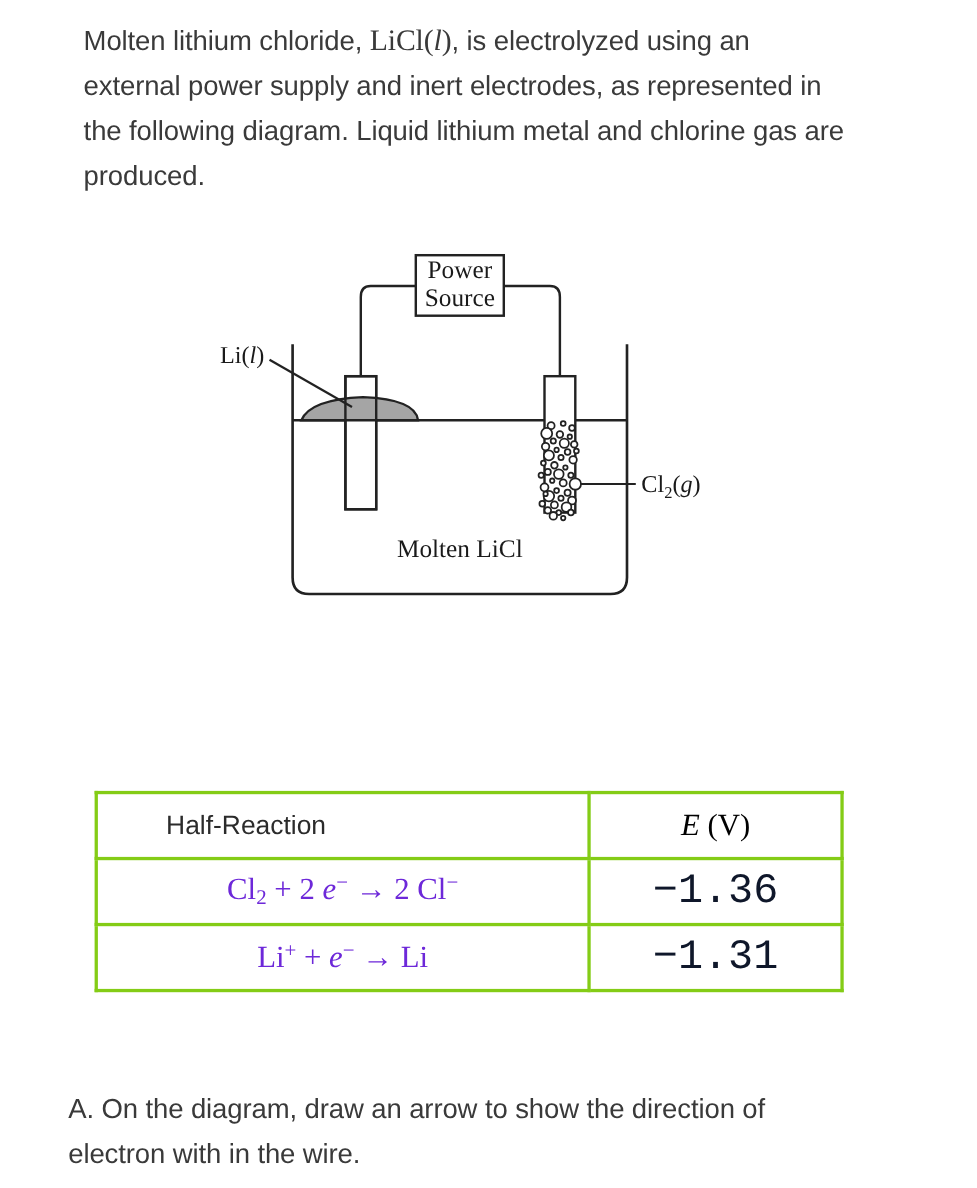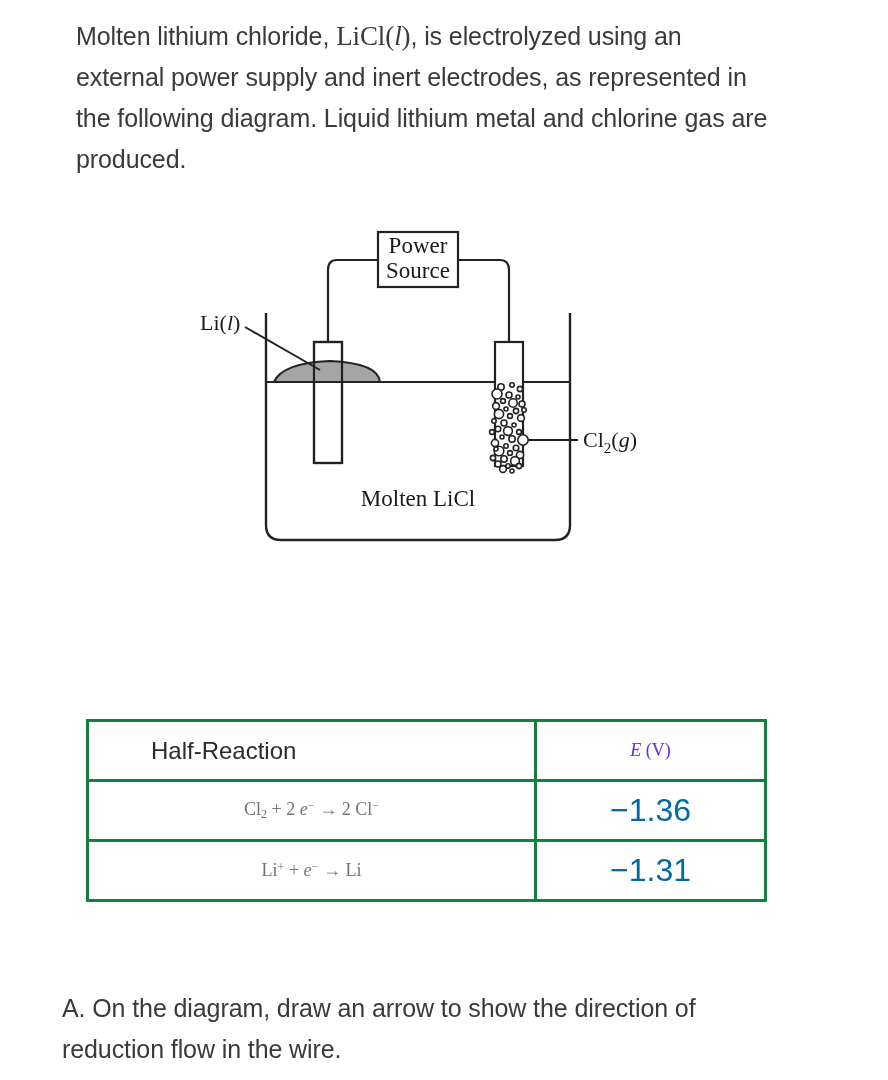--- a/index.html
+++ b/index.html
@@ -63,57 +63,57 @@
   
   #half-reaction-table {
     position: absolute;
     left: 86px;
     top: 719px;
     width: 672px;
     border-collapse: collapse;
     table-layout: fixed;
   }
   #half-reaction-table td {
-    border: 3px solid #15803d;
+    border: 3px solid #84cc16;
     padding: 0;
     height: 57px;
     vertical-align: middle;
     text-align: center;
     background: #ffffff;
   }
   #half-reaction-table .col-rx { width: 445px; }
   #half-reaction-table .col-e  { width: 227px; }
 
   .th-label {
     font-family: "Liberation Sans", sans-serif;
     font-size: 24px;
     color: #2b2b2b;
     display: block;
     text-align: left;
     padding-left: 62px;
   }
   .th-e {
     font-family: "Liberation Serif", serif;
-    font-size: 18px;
-    color: #6d28d9;
+    font-size: 28px;
+    color: #000000;
   }
   .th-e i { font-style: italic; }
   .rx {
     font-family: "Liberation Serif", serif;
-    font-size: 18px;
-    color: #737373;
+    font-size: 28px;
+    color: #6d28d9;
     white-space: nowrap;
   }
   .rx i { font-style: italic; }
   .rx sub { font-size: 0.68em; vertical-align: -0.25em; }
   .rx sup { font-size: 0.68em; vertical-align: 0.45em; }
   .val {
-    font-family: Liberation Sans, sans-serif;
-    font-size: 32px;
-    color: #0369a1;
+    font-family: Liberation Mono, monospace;
+    font-size: 38px;
+    color: #0f172a;
   }
 </style>
 </head>
 <body>
 
 <div class="page">
 
   <div class="para" id="intro-text">
     <span>Molten lithium chloride, </span><span class="chem">LiCl(<i>l</i>)</span><span>, is electrolyzed using an external power supply and inert electrodes, as represented in the following diagram. Liquid lithium metal and chlorine gas are produced.</span>
   </div>
@@ -221,15 +221,15 @@
         <td class="col-rx">
           <span class="rx">Li<sup>+</sup> + <i>e</i><sup>−</sup> → Li</span>
         </td>
         <td class="col-e">
           <span class="val">−1.31</span>
         </td>
       </tr>
     </tbody>
   </table>
 
-  <div class="para" id="question-a">A. On the diagram, draw an arrow to show the direction of reduction flow in the wire.</div>
+  <div class="para" id="question-a">A. On the diagram, draw an arrow to show the direction of electron with in the wire.</div>
 
 </div>
 
 </body></html>

